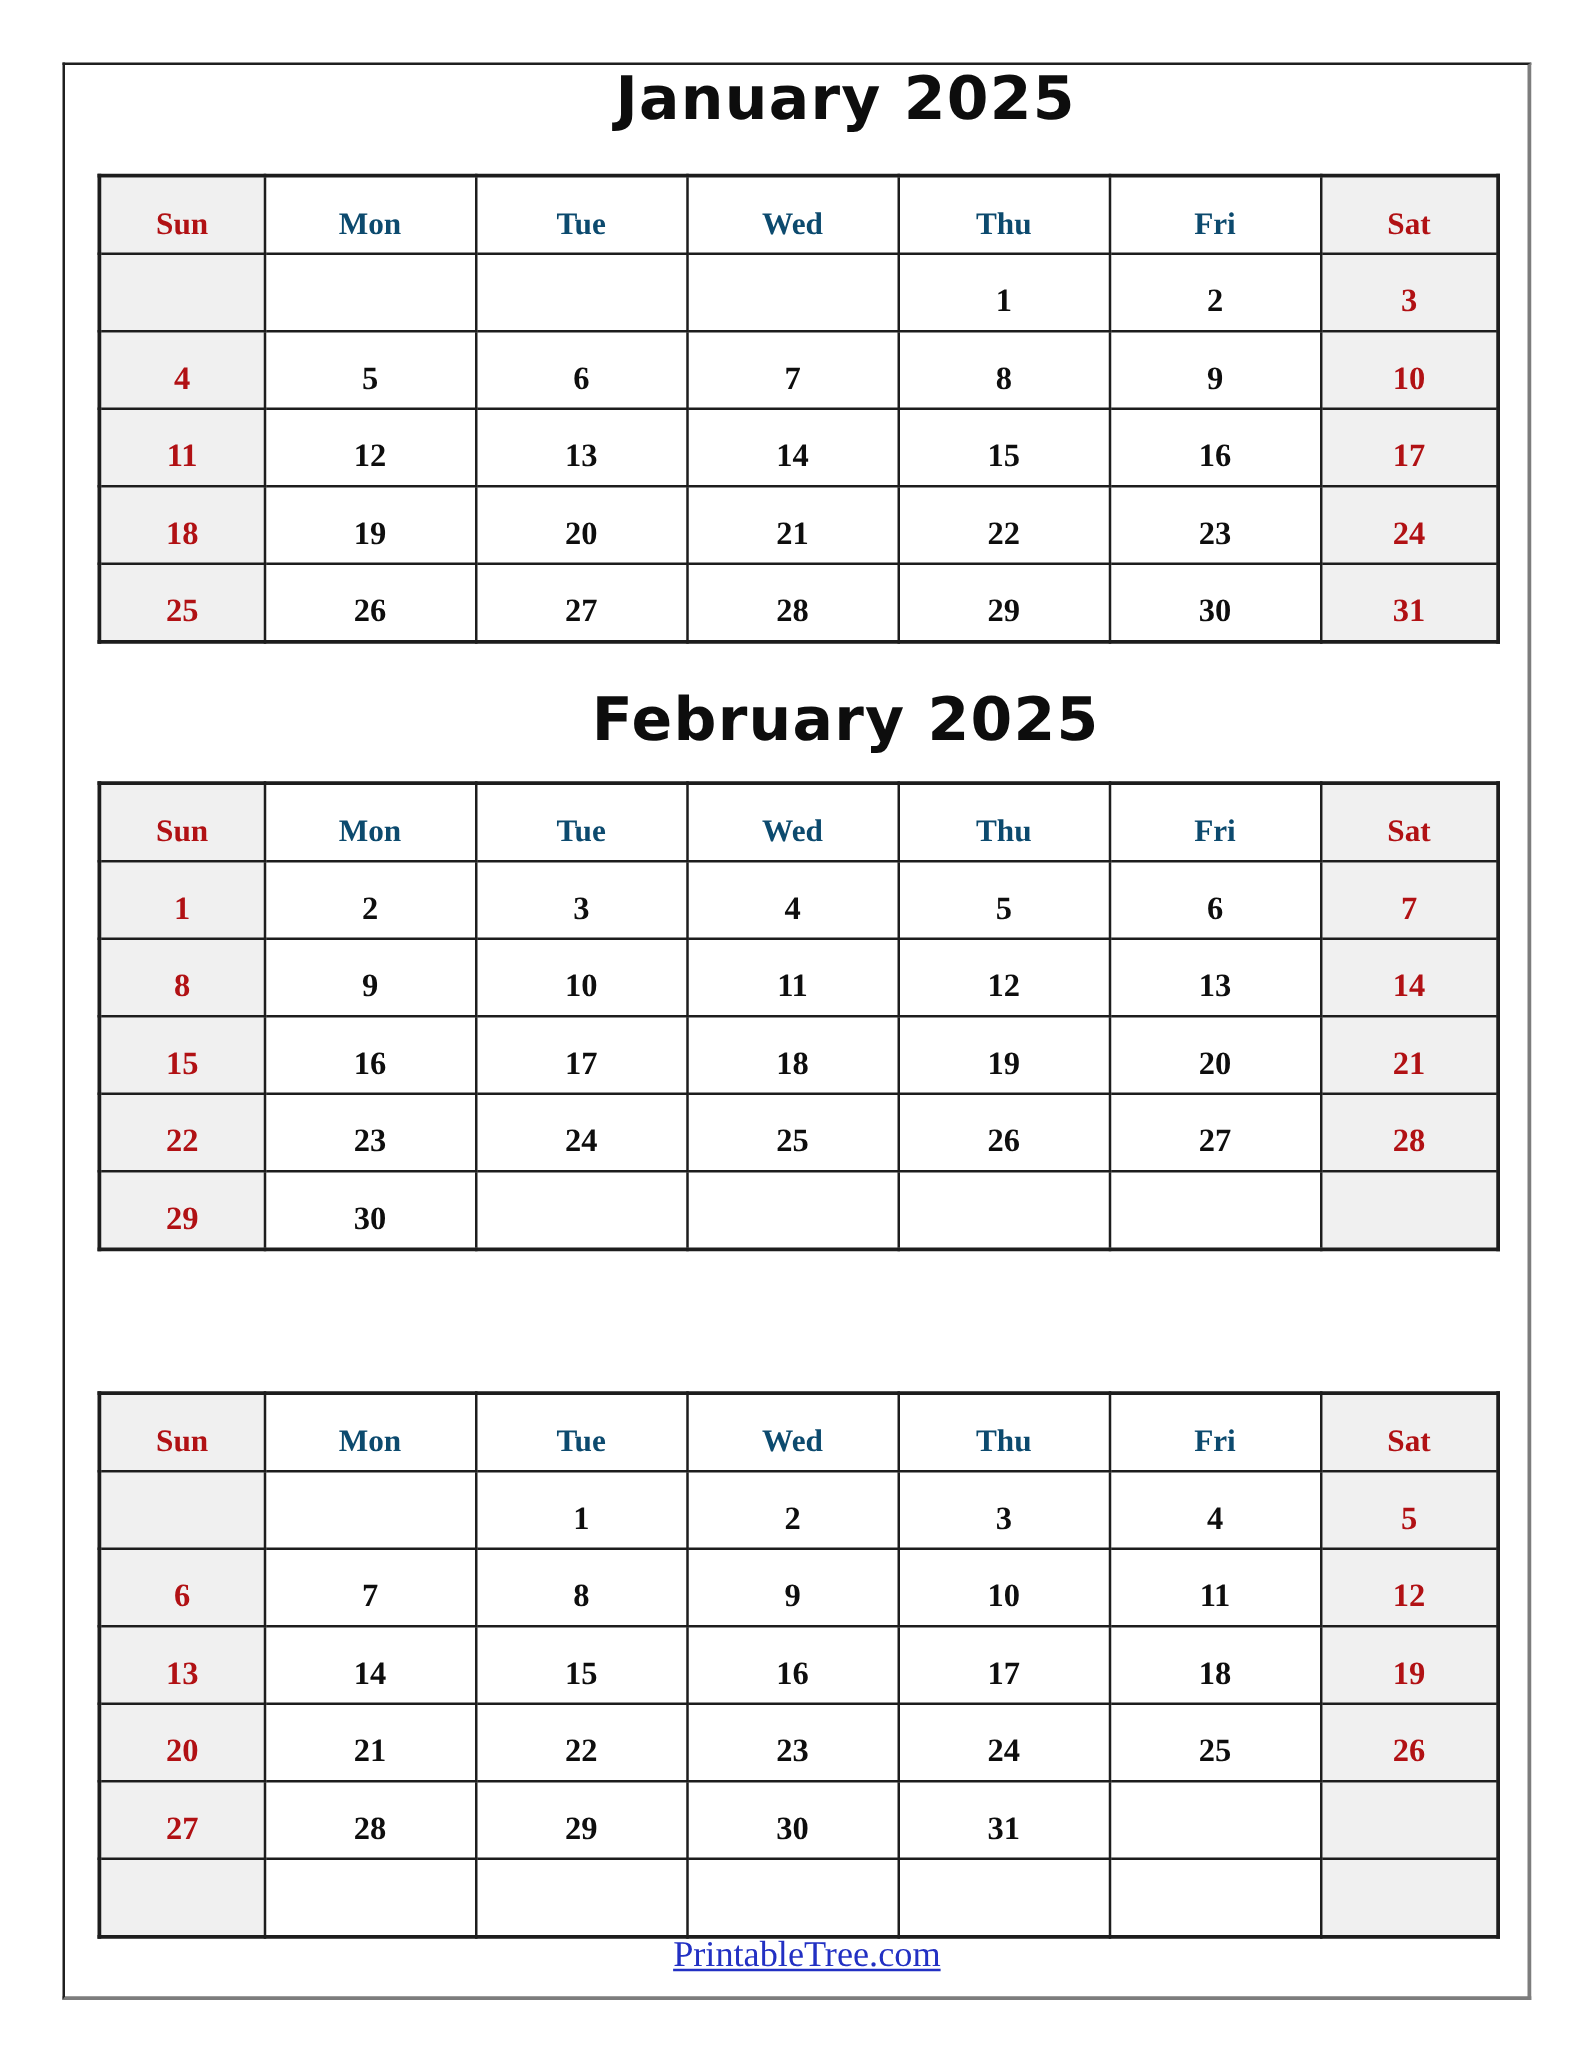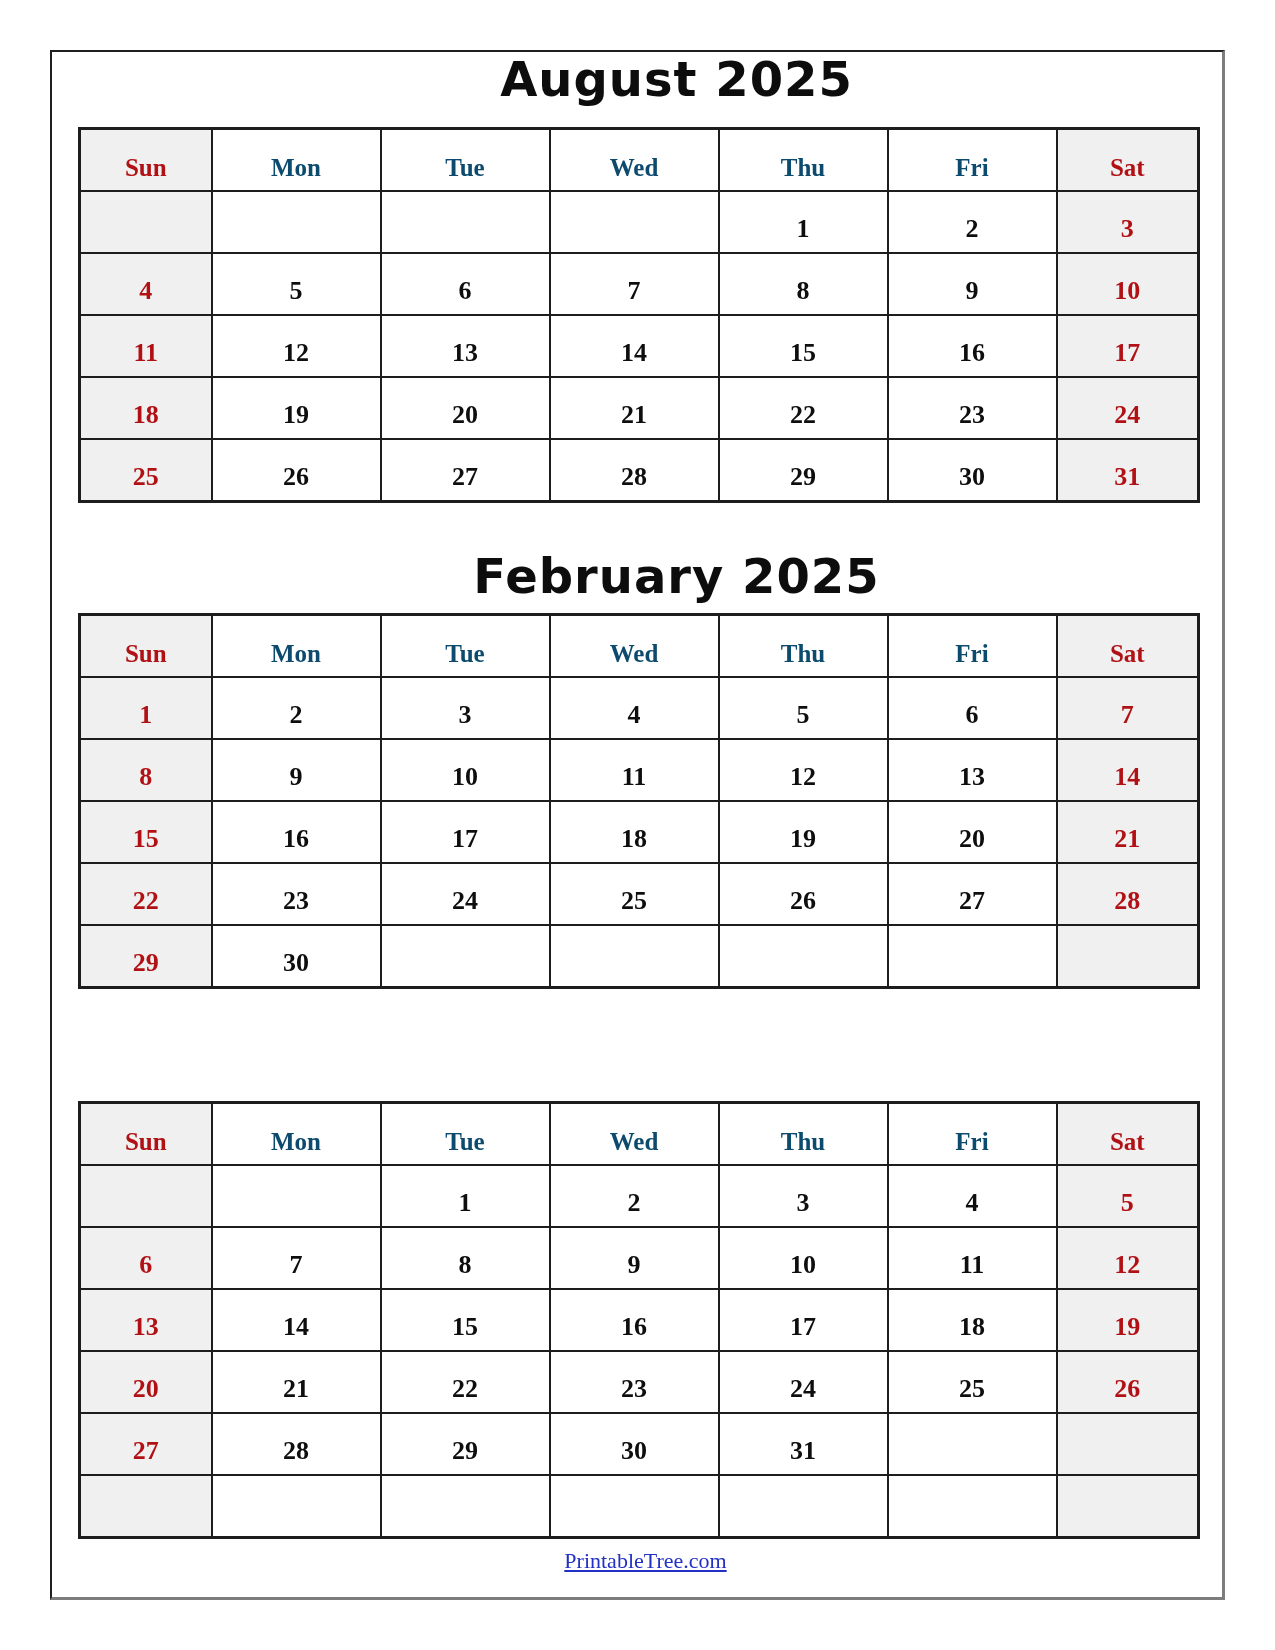--- a/index.html
+++ b/index.html
@@ -31,20 +31,21 @@
     white-space:nowrap;
   }
   #title-0{top:51px;}
   #title-1{top:548px;}
   #title-2{top:1030px;}
   table.cal{
     position:absolute;left:78px;width:1119px;
     border-collapse:collapse;table-layout:fixed;
     background:#ffffff;
     border:3px solid #1d1d1d;
+    margin-top:12px;
   }
   #cal-0{top:127px;}
   #cal-1{top:613px;}
   #cal-2{top:1101px;}
   .cal th,.cal td{
     border:2px solid #1d1d1d;
     text-align:center;
     vertical-align:bottom;
     padding:0 0 8px 0;
     overflow:hidden;
@@ -62,31 +63,31 @@
     color:#0e0e0e;
   }
   .cal .wkend{background:#f0f0f0;}
   .cal th.wkend,.cal td.wkend{color:#b11114;}
   .footer{
     position:absolute;top:1548px;left:0;width:1275px;
     text-align:center;transform:translateX(8px);
   }
   .footer a{
     font-family:"Liberation Serif", serif;
-    font-size:22px;
+    font-size:29px;
     color:#2230c3;
   }
 </style>
 </head>
 <body>
 
 <div class="page">
   <div class="frame"></div>
 
-  <h2 class="month-title" id="title-0">August 2025</h2>
+  <h2 class="month-title" id="title-0">January 2025</h2>
   <table class="cal" id="cal-0">
     <colgroup>
       <col style="width:132px">
         <col style="width:169px">
         <col style="width:169px">
       <col style="width:169px">
         <col style="width:169px">
         <col style="width:169px">
       <col style="width:142px">
     </colgroup>

